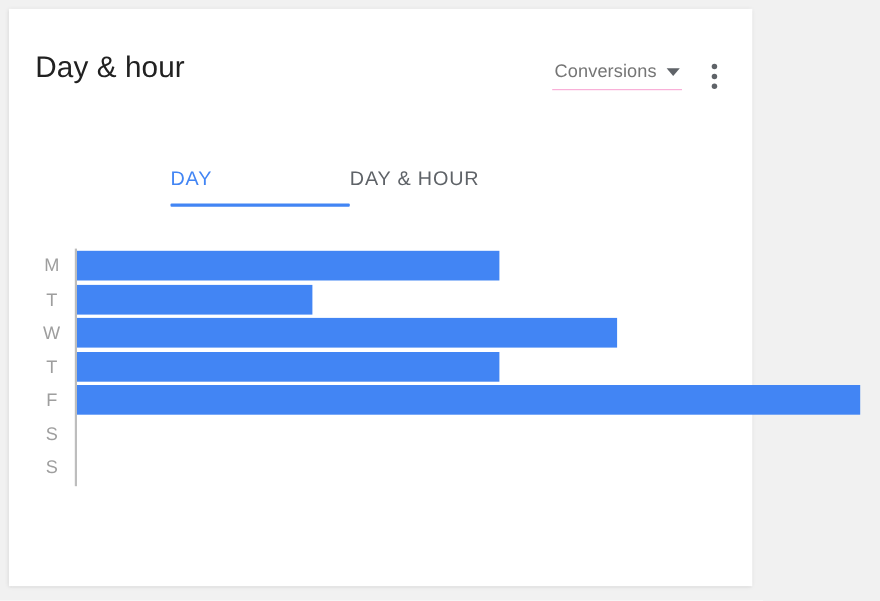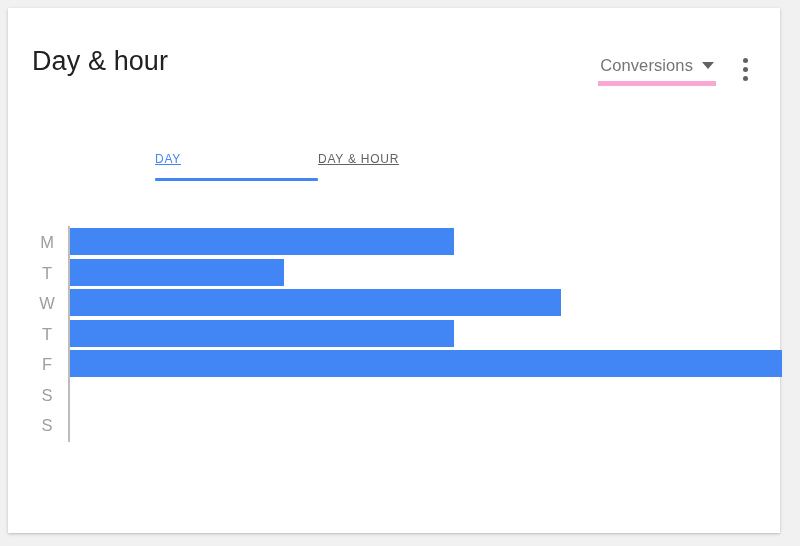--- a/index.html
+++ b/index.html
@@ -11,21 +11,21 @@
     height: 546px;
     background: #f1f1f1;
     font-family: "Liberation Sans", sans-serif;
     overflow: hidden;
   }
 
   #card {
     position: absolute;
     left: 8px;
     top: 8px;
-    width: 772px;
+    width: 676px;
     height: 525px;
     background: #ffffff;
     box-shadow: 0 1px 2px rgba(0,0,0,0.14), 0 1px 4px rgba(0,0,0,0.10);
     box-sizing: border-box;
   }
 
   
   #card-header {
     position: absolute;
     left: 0; top: 0;
@@ -43,21 +43,21 @@
     white-space: nowrap;
   }
   #metric-select {
     position: absolute;
     right: 64px;
     top: 48px;
     display: flex;
     align-items: center;
     gap: 9px;
     padding: 0 2px 6px 2px;
-    border-bottom: 5px solid #f9a8d4;
+    border-bottom: 1px solid #f9a8d4;
     cursor: pointer;
   }
   #metric-select-label {
     font-size: 16.5px;
     color: #757575;
     white-space: nowrap;
     letter-spacing: 0.1px;
   }
   .caret-down {
     width: 0;
@@ -91,27 +91,26 @@
   
   #tabs {
     position: absolute;
     left: 147px;
     top: 144px;
     display: flex;
     align-items: flex-start;
   }
   .tab {
     position: relative;
-    font-size: 12px;
+    font-size: 18px;
     letter-spacing: 0.75px;
     color: #5f6368;
     padding: 0 0 28px 0;
     cursor: pointer;
     white-space: nowrap;
-    text-decoration: underline;
   }
   .tab.active { color: #4285f4; }
   .tab .tab-underline {
     position: absolute;
     left: 0;
     bottom: 13px;
     height: 3px;
     width: 100%;
     background: #4285f4;
     border-radius: 1px;

